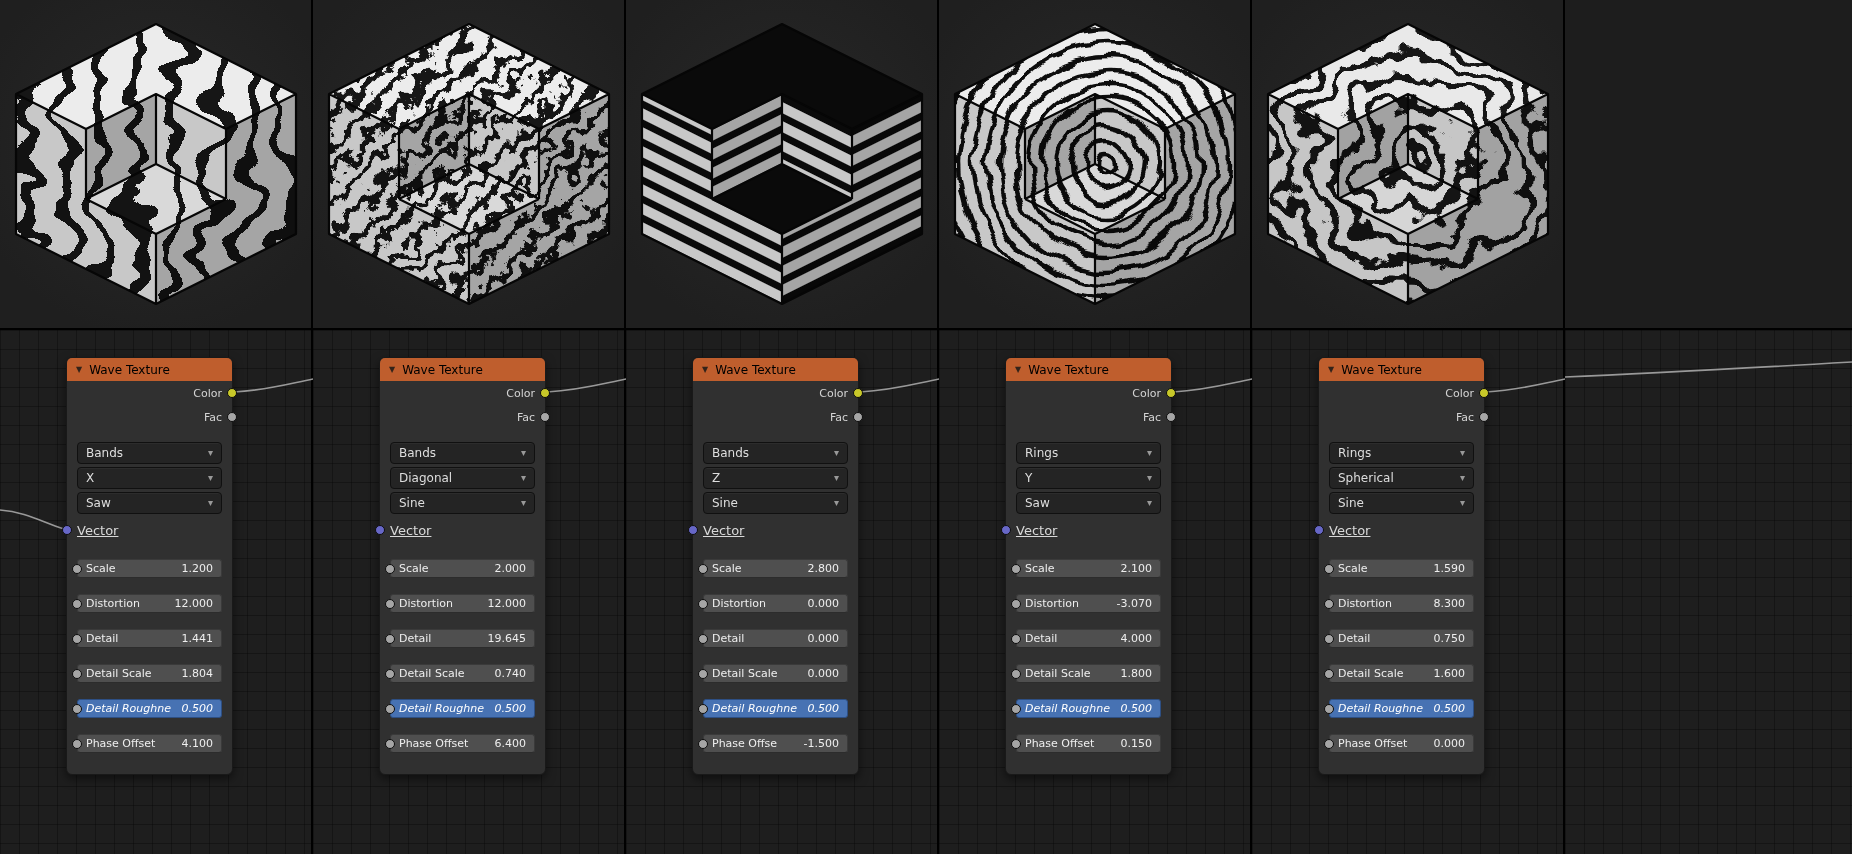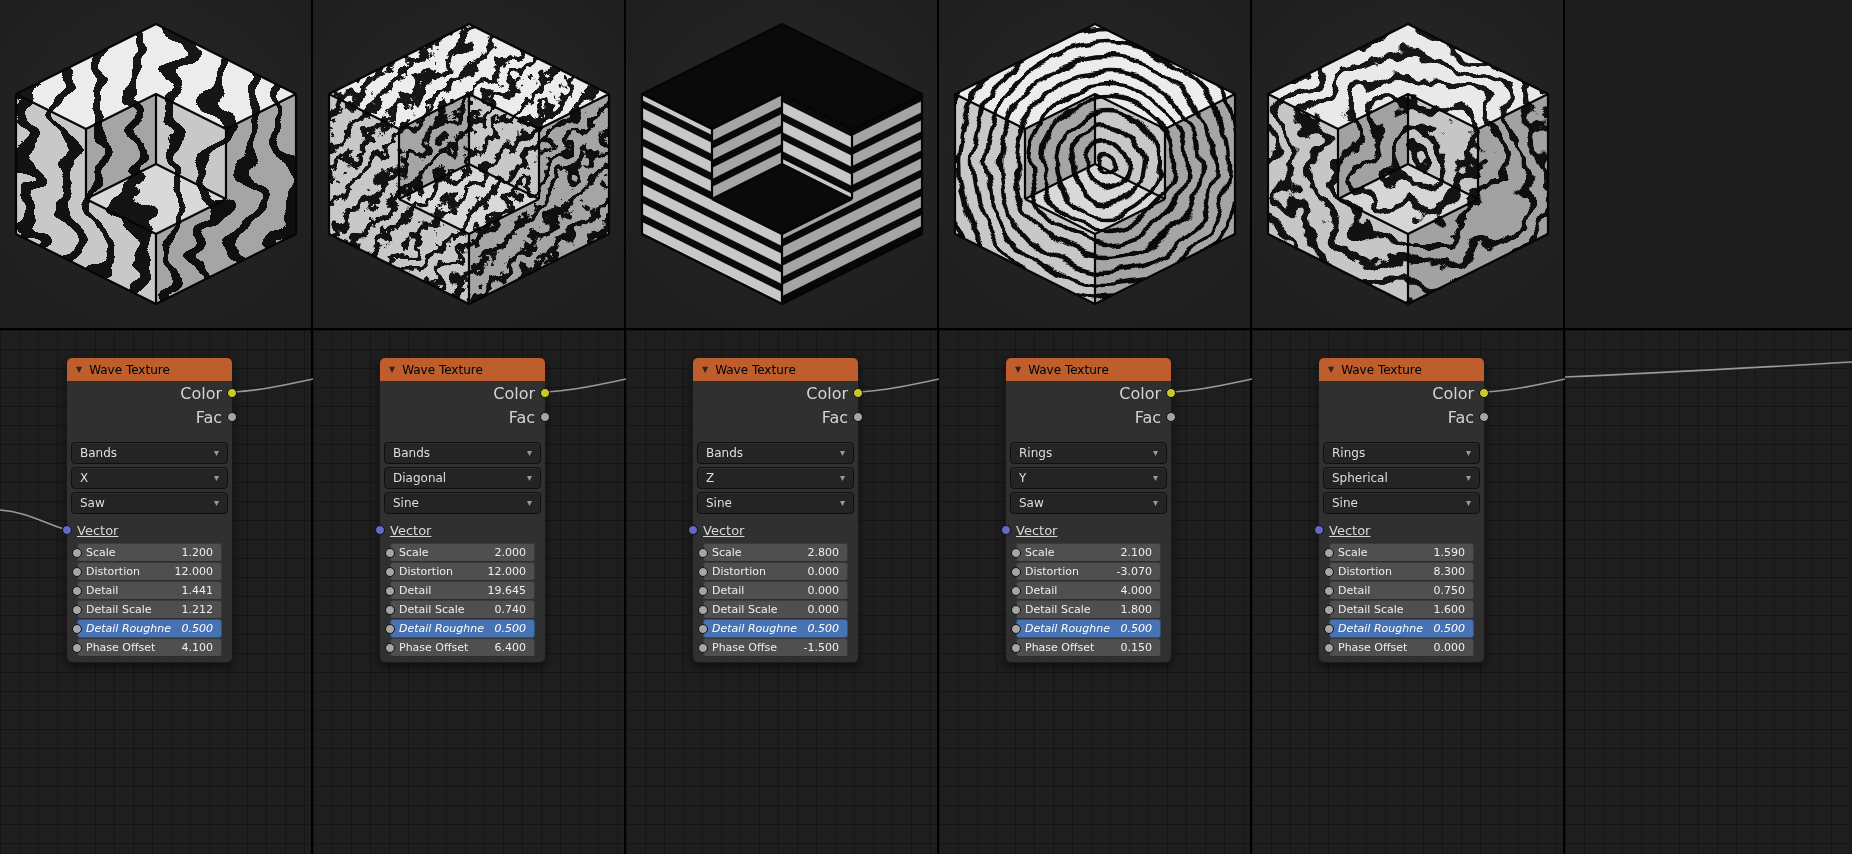--- a/index.html
+++ b/index.html
@@ -28,38 +28,38 @@
   
   .node { position:absolute; left:66px; top:27px; width:167px;
           background:#303030; border:1px solid #191919; border-radius:6px;
           box-shadow:0 4px 10px rgba(0,0,0,.5); padding-bottom:5px; color:#d8d8d8; }
   .node-header { height:23px; background:var(--node-header,#bf5e2d); border-radius:5px 5px 0 0;
                  display:flex; align-items:center; gap:7px; padding:0 9px; }
   .tri { font-size:8px; color:#33231a; line-height:1; }
   .node-title { font-size:12px; color:#000000; }
   .out-row { position:relative; height:24px; display:flex; align-items:center;
              justify-content:flex-end; padding:0 10px; }
-  .out-label { font-size:16px; color:#d4d4d4; }
+  .out-label { font-size:11px; color:#d4d4d4; }
   .sep { height:10px; }
   .socket { position:absolute; width:10px; height:10px; border-radius:50%;
             border:1.4px solid #0d0d0d; }
   .socket.out { right:-5px; top:50%; transform:translateY(-50%); }
   .socket.in  { left:-5px;  top:50%; transform:translateY(-50%); }
   .s-color  { background:var(--socket-color-output,#c8c829); }
   .s-fac    { background:var(--socket-fac-output,#a5a5a5); }
   .s-vector { background:var(--socket-vector-input,#6767c7); }
   .s-param  { background:var(--socket-param-input,#a5a5a5); }
-  .dropdown { position:relative; height:22px; margin:3px 4px; background:#242424;
+  .dropdown { position:relative; height:22px; margin:3px 10px; background:#242424;
               border:1px solid #101010; border-radius:4px; display:flex; align-items:center;
               justify-content:space-between; padding:0 8px; color:#dedede; font-size:12px;
               box-shadow:inset 0 1px 0 rgba(255,255,255,.04); }
   .chev { color:#999; font-size:10px; line-height:1; }
   .vec-row { position:relative; height:26px; display:flex; align-items:center;
              padding:0 10px; font-size:13px;text-decoration:underline; }
-  .param-row { position:relative; height:19px; margin:0 10px; display:flex; }
+  .param-row { position:relative; height:19px; margin:16px 10px; display:flex; }
   .slider { flex:1; background:#4f4f4f; border-radius:3px; display:flex; align-items:center;
             justify-content:space-between; padding:0 8px; font-size:11px; color:#eee;
             border:1px solid #3a3a3a; border-bottom-color:#2c2c2c; }
   .slider.hl { background:var(--highlight-slider,#4772b3); border-color:#2d4f84; color:#fff;font-style:italic; }
   .p-val { text-align:right; }
   .cube { display:block; }
 </style>
 </head>
 <body>
 
@@ -278,21 +278,21 @@
       <span class="socket in s-param"></span>
       <div class="slider">
         <span class="p-label">Detail</span>
         <span class="p-val">1.441</span>
       </div>
     </div>
     <div class="param-row">
       <span class="socket in s-param"></span>
       <div class="slider">
         <span class="p-label">Detail Scale</span>
-        <span class="p-val">1.212</span>
+        <span class="p-val">1.804</span>
       </div>
     </div>
     <div class="param-row">
       <span class="socket in s-param"></span>
       <div class="slider hl">
         <span class="p-label">Detail Roughne</span>
         <span class="p-val">0.500</span>
       </div>
     </div>
     <div class="param-row">

